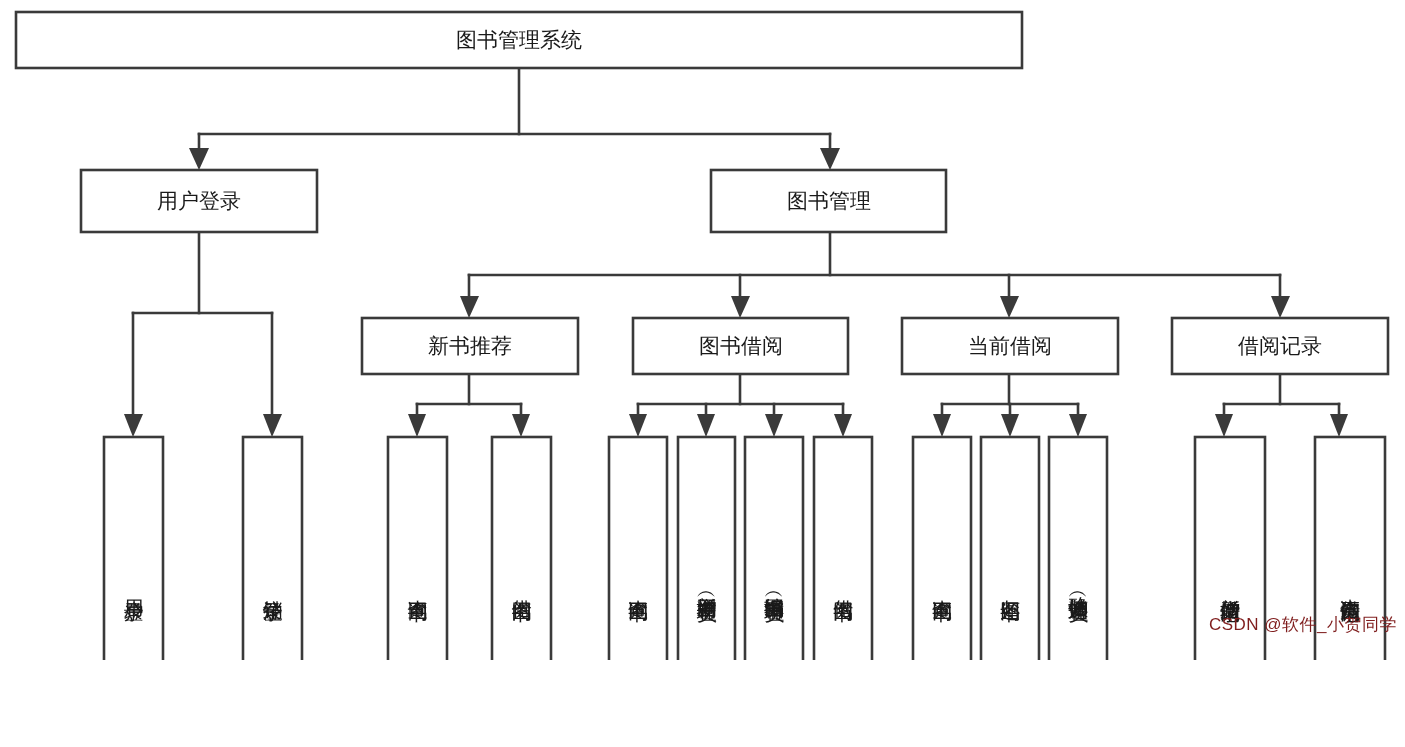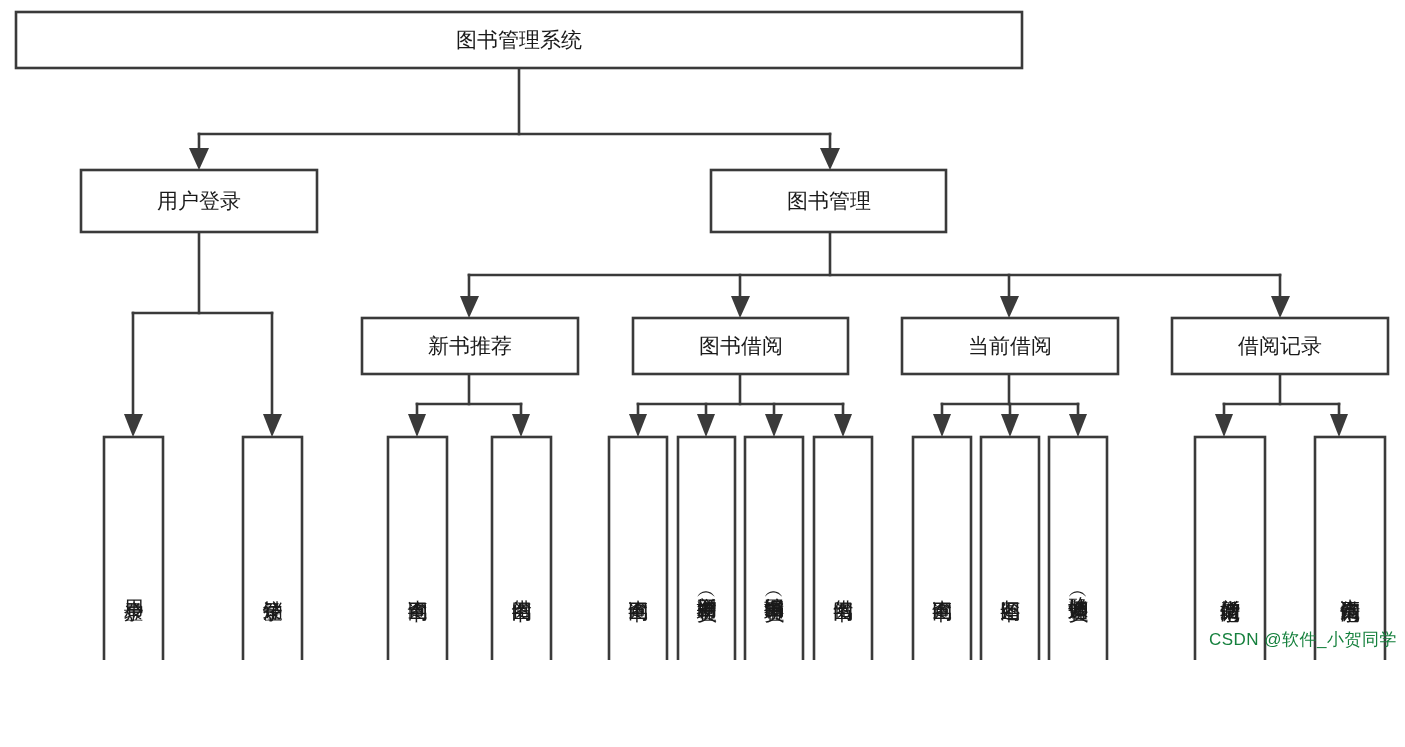--- a/index.html
+++ b/index.html
@@ -58,24 +58,24 @@
     font-size: 20px;
     line-height: 1.08;
     color: #1a1a1a;
     letter-spacing: 1px;
     pointer-events: none;
     white-space: nowrap;
   }
   .watermark {
     position: absolute;
     right: 8px;
-    bottom: 9px;
+    bottom: 24px;
     font-family: "Liberation Sans", "DejaVu Sans", sans-serif;
     font-size: 17px;
-    color: #15803d;
+    color: #7f1d1d;
     letter-spacing: 0.5px;
     user-select: none;
   }
 </style>
 </head>
 <body>
 
 <div id="diagram-root">
 
   <svg id="flowchart" viewBox="0 0 1405 747">

